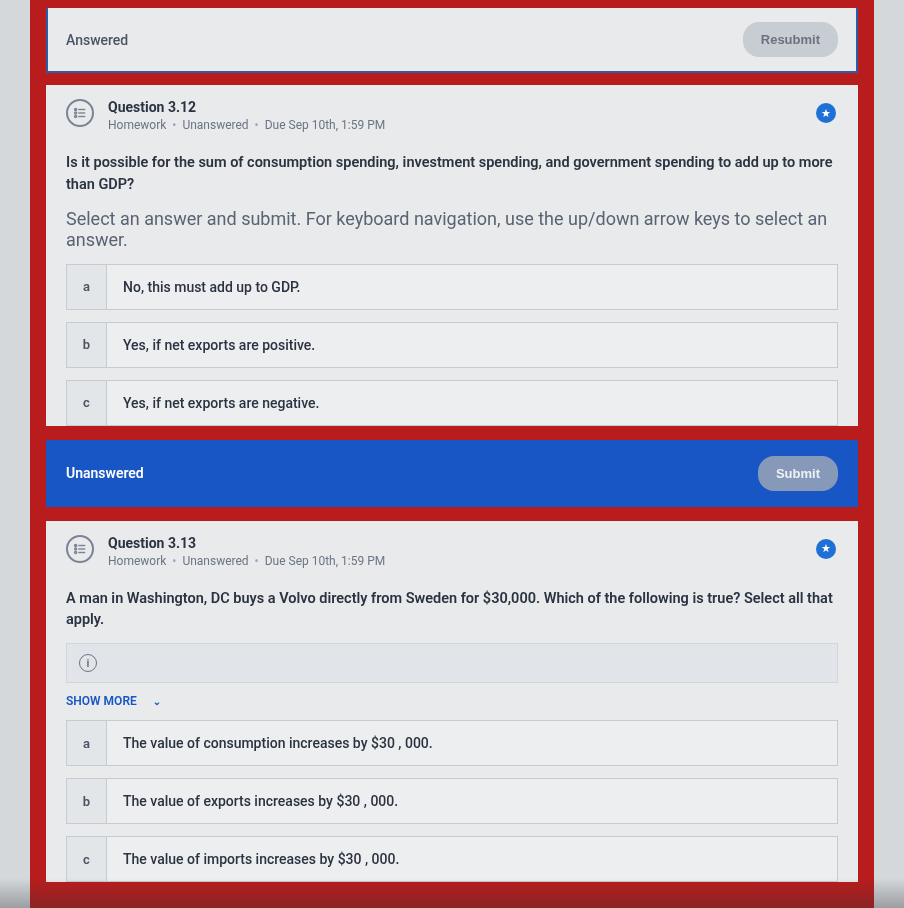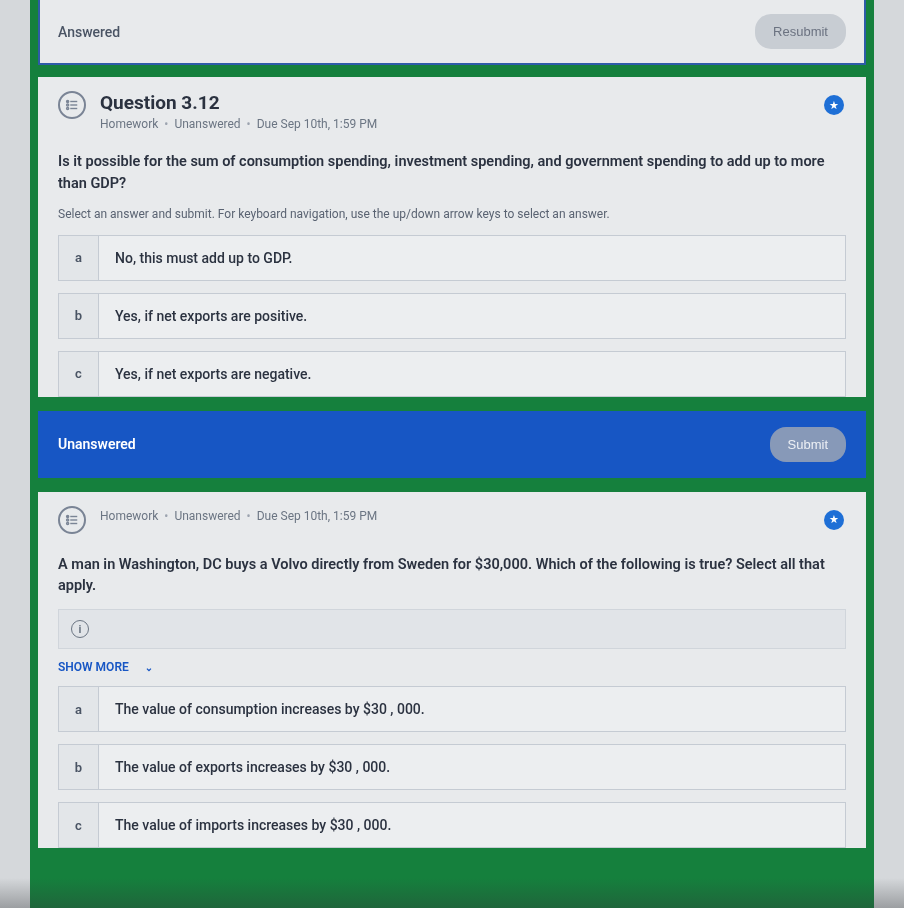--- a/index.html
+++ b/index.html
@@ -5,24 +5,24 @@
   * { box-sizing: border-box; margin: 0; padding: 0; }
   body {
     font-family: -apple-system, BlinkMacSystemFont, "Segoe UI", Roboto, Arial, sans-serif;
     background: #d5d8db;
     width: 904px;
     height: 908px;
     overflow: hidden;
     position: relative;
   }
   .page {
-    background: #15803d;
+    background: #b91c1c;
     margin: 0 30px;
     min-height: 908px;
-    padding: 0;
+    padding: 8px;
   }
   .top-bar {
     border: 2px solid #2e5ba8;
     border-top: none;
     margin: 0 8px 12px 8px;
     padding: 14px 18px;
     display: flex;
     justify-content: space-between;
     align-items: center;
     background: #e8eaec;
@@ -32,21 +32,21 @@
     font-size: 14px;
     font-weight: 500;
   }
   .btn {
     background: #c8cdd3;
     color: #6b7280;
     border: none;
     border-radius: 16px;
     padding: 10px 18px;
     font-size: 13px;
-    font-weight: 400;
+    font-weight: 700;
     cursor: pointer;
   }
   .question-block {
     margin: 0 8px 14px 8px;
     background: #e8eaec;
   }
   .q-header {
     display: flex;
     align-items: flex-start;
     padding: 14px 20px 10px 20px;
@@ -57,21 +57,21 @@
     border: 2px solid #7a8495;
     border-radius: 50%;
     display: flex;
     align-items: center;
     justify-content: center;
     margin-right: 14px;
     flex-shrink: 0;
   }
   .q-icon svg { width: 14px; height: 14px; }
   .q-title {
-    font-size: 19px;
+    font-size: 14px;
     font-weight: 700;
     color: #2b3240;
   }
   .q-meta {
     font-size: 12px;
     color: #6b7583;
     margin-top: 3px;
   }
   .q-meta span.sep { margin: 0 6px; color: #9ca3af; }
   .star-badge {
@@ -89,21 +89,21 @@
   }
   .q-text {
     padding: 10px 20px 12px 20px;
     font-size: 14.5px;
     font-weight: 600;
     color: #2b3240;
     line-height: 1.5;
   }
   .q-instruction {
     padding: 0 20px 14px 20px;
-    font-size: 12px;
+    font-size: 18px;
     color: #5a6372;
   }
   .option {
     margin: 0 20px 12px 20px;
     border: 1px solid #c5cbd3;
     background: #eceef0;
     display: flex;
     align-items: stretch;
     min-height: 46px;
   }
@@ -251,20 +251,21 @@
               <circle cx="3" cy="4" r="1.2" fill="#7a8495"></circle>
               <line x1="6" y1="4" x2="14" y2="4"></line>
               <circle cx="3" cy="8" r="1.2"></circle>
               <line x1="6" y1="8" x2="14" y2="8"></line>
               <circle cx="3" cy="12" r="1.2"></circle>
               <line x1="6" y1="12" x2="14" y2="12"></line>
             </g>
           </svg>
       </div>
       <div>
+        <div class="q-title">Question 3.13</div>
         <div class="q-meta">
           <span>Homework</span><span class="sep">•</span><span>Unanswered</span><span class="sep">•</span><span>Due Sep 10th, 1:59 PM</span>
         </div>
       </div>
       <div class="star-badge">★</div>
     </div>
     <div class="q-text">A man in Washington, DC buys a Volvo directly from Sweden for $30,000. Which of the following is true? Select all that apply.</div>
 
     <div class="info-row">
       <div class="info-icon">i</div>

